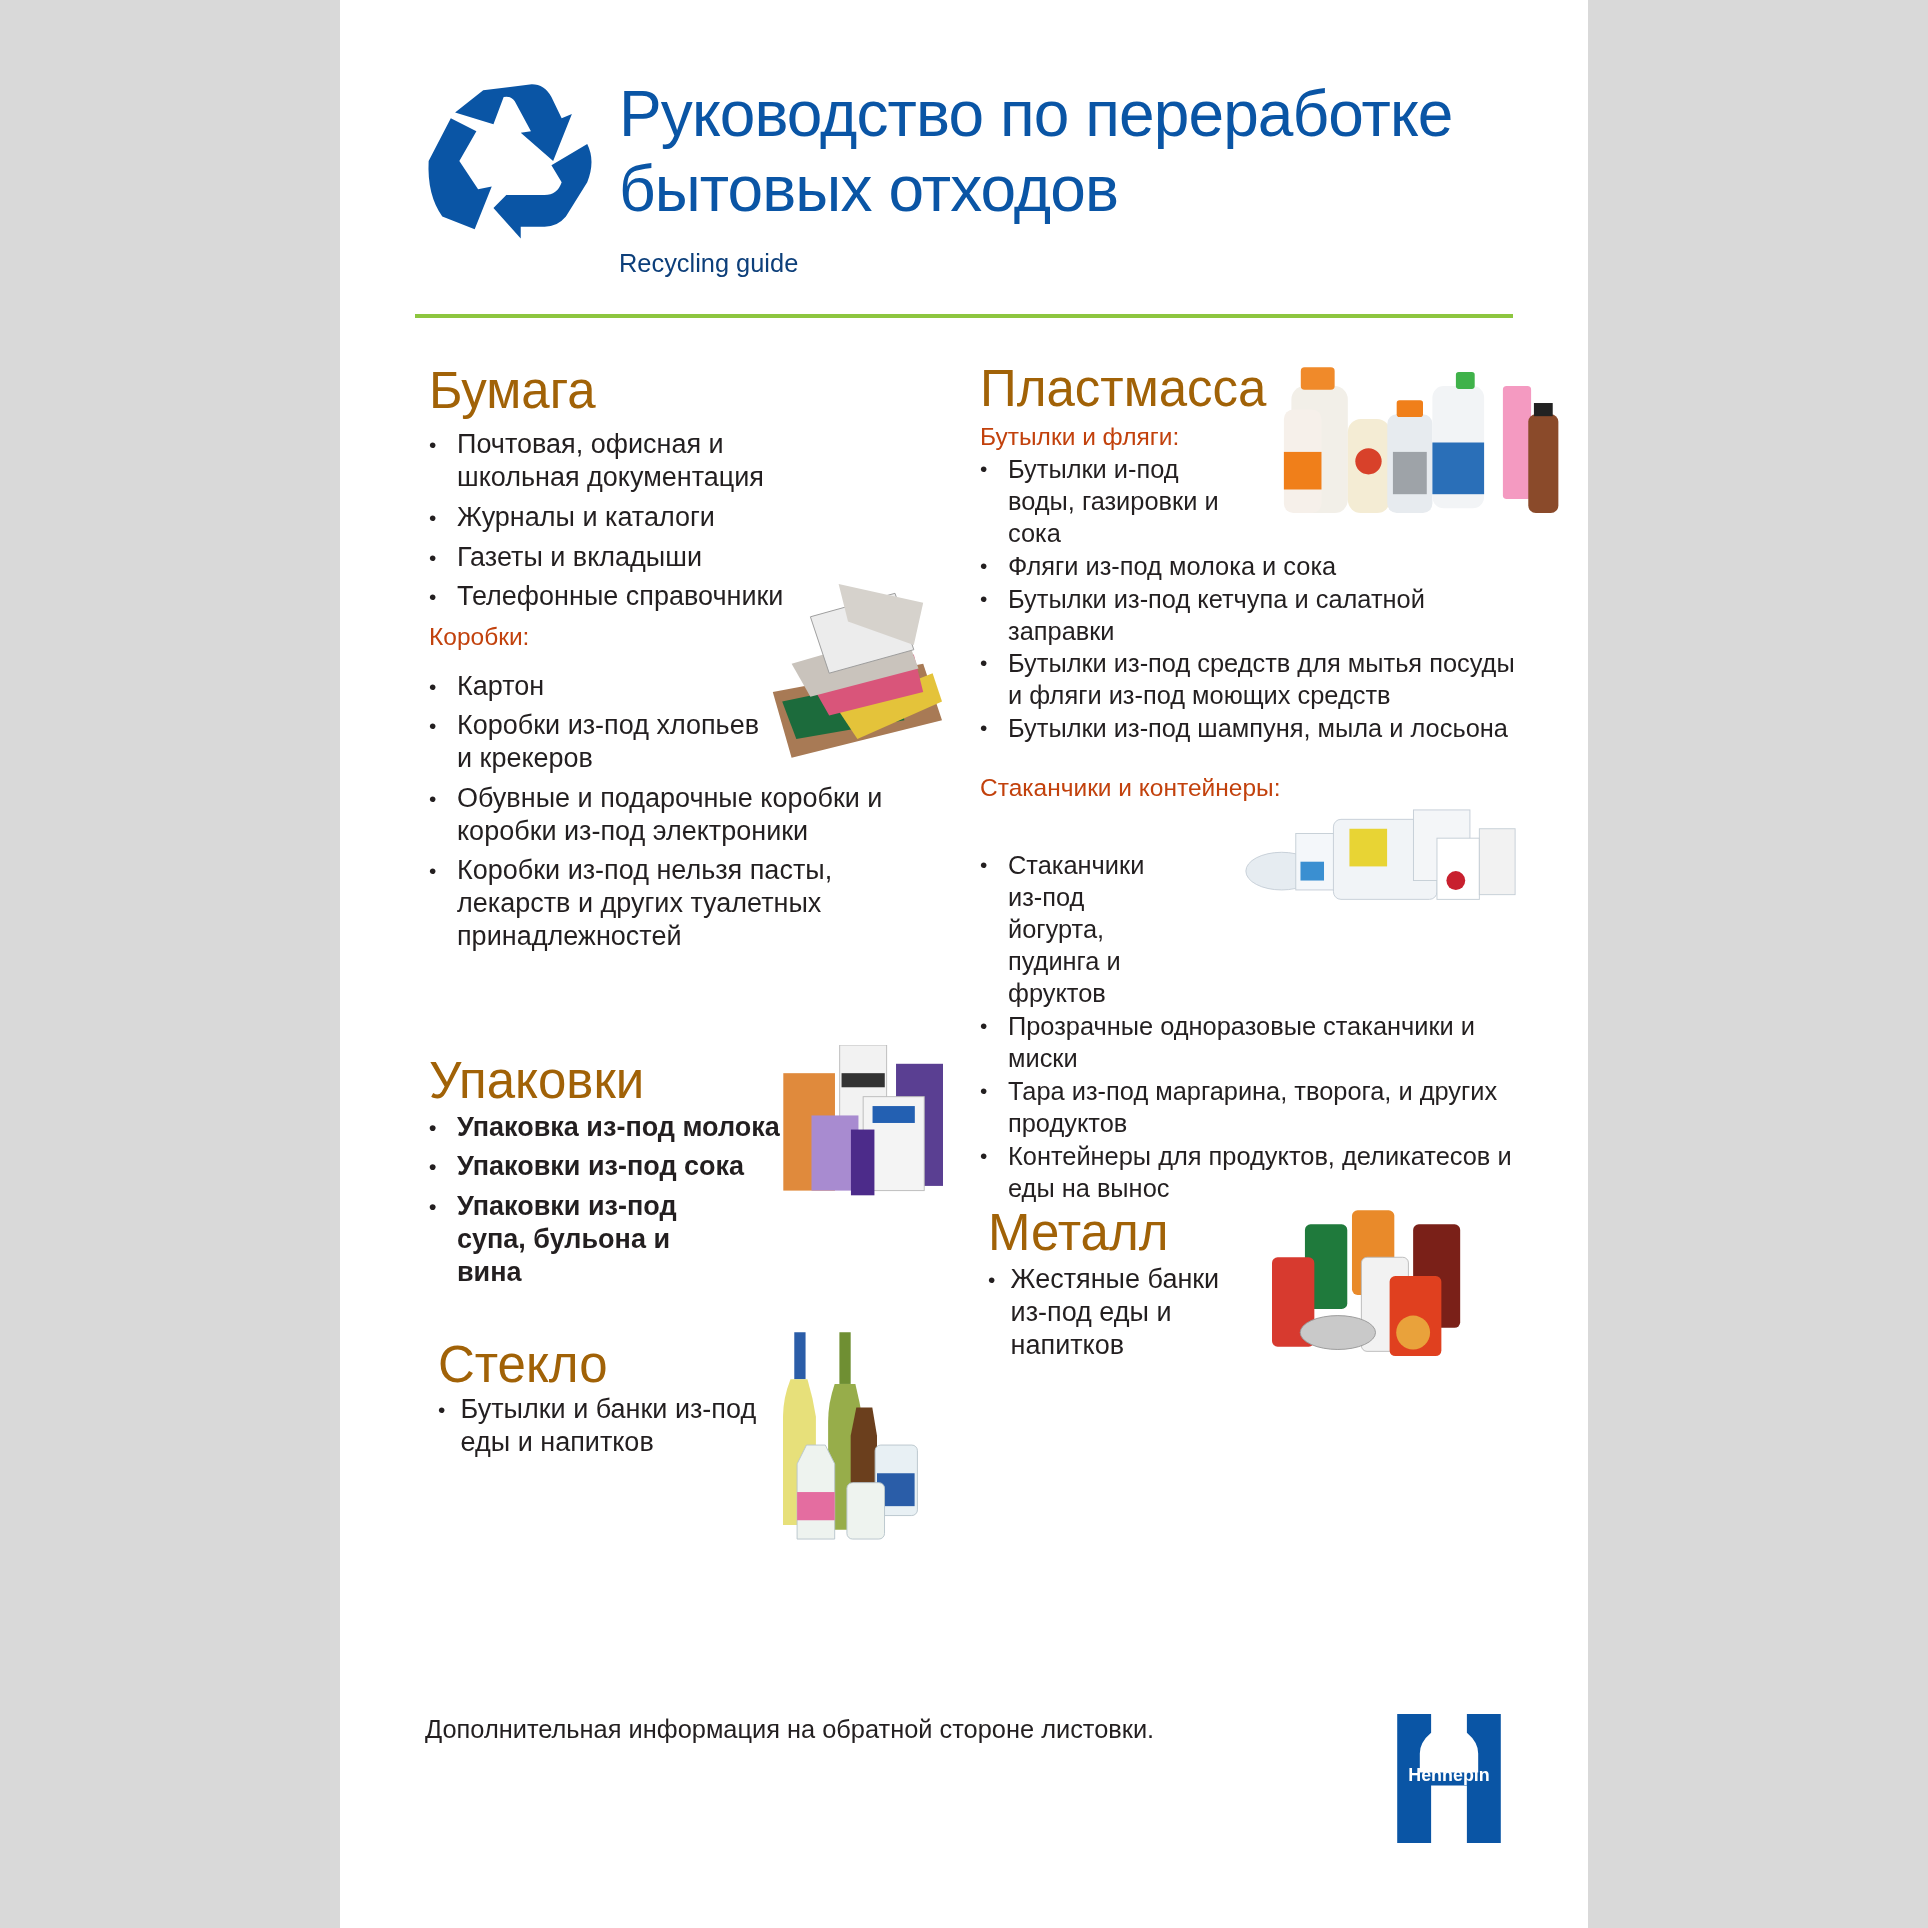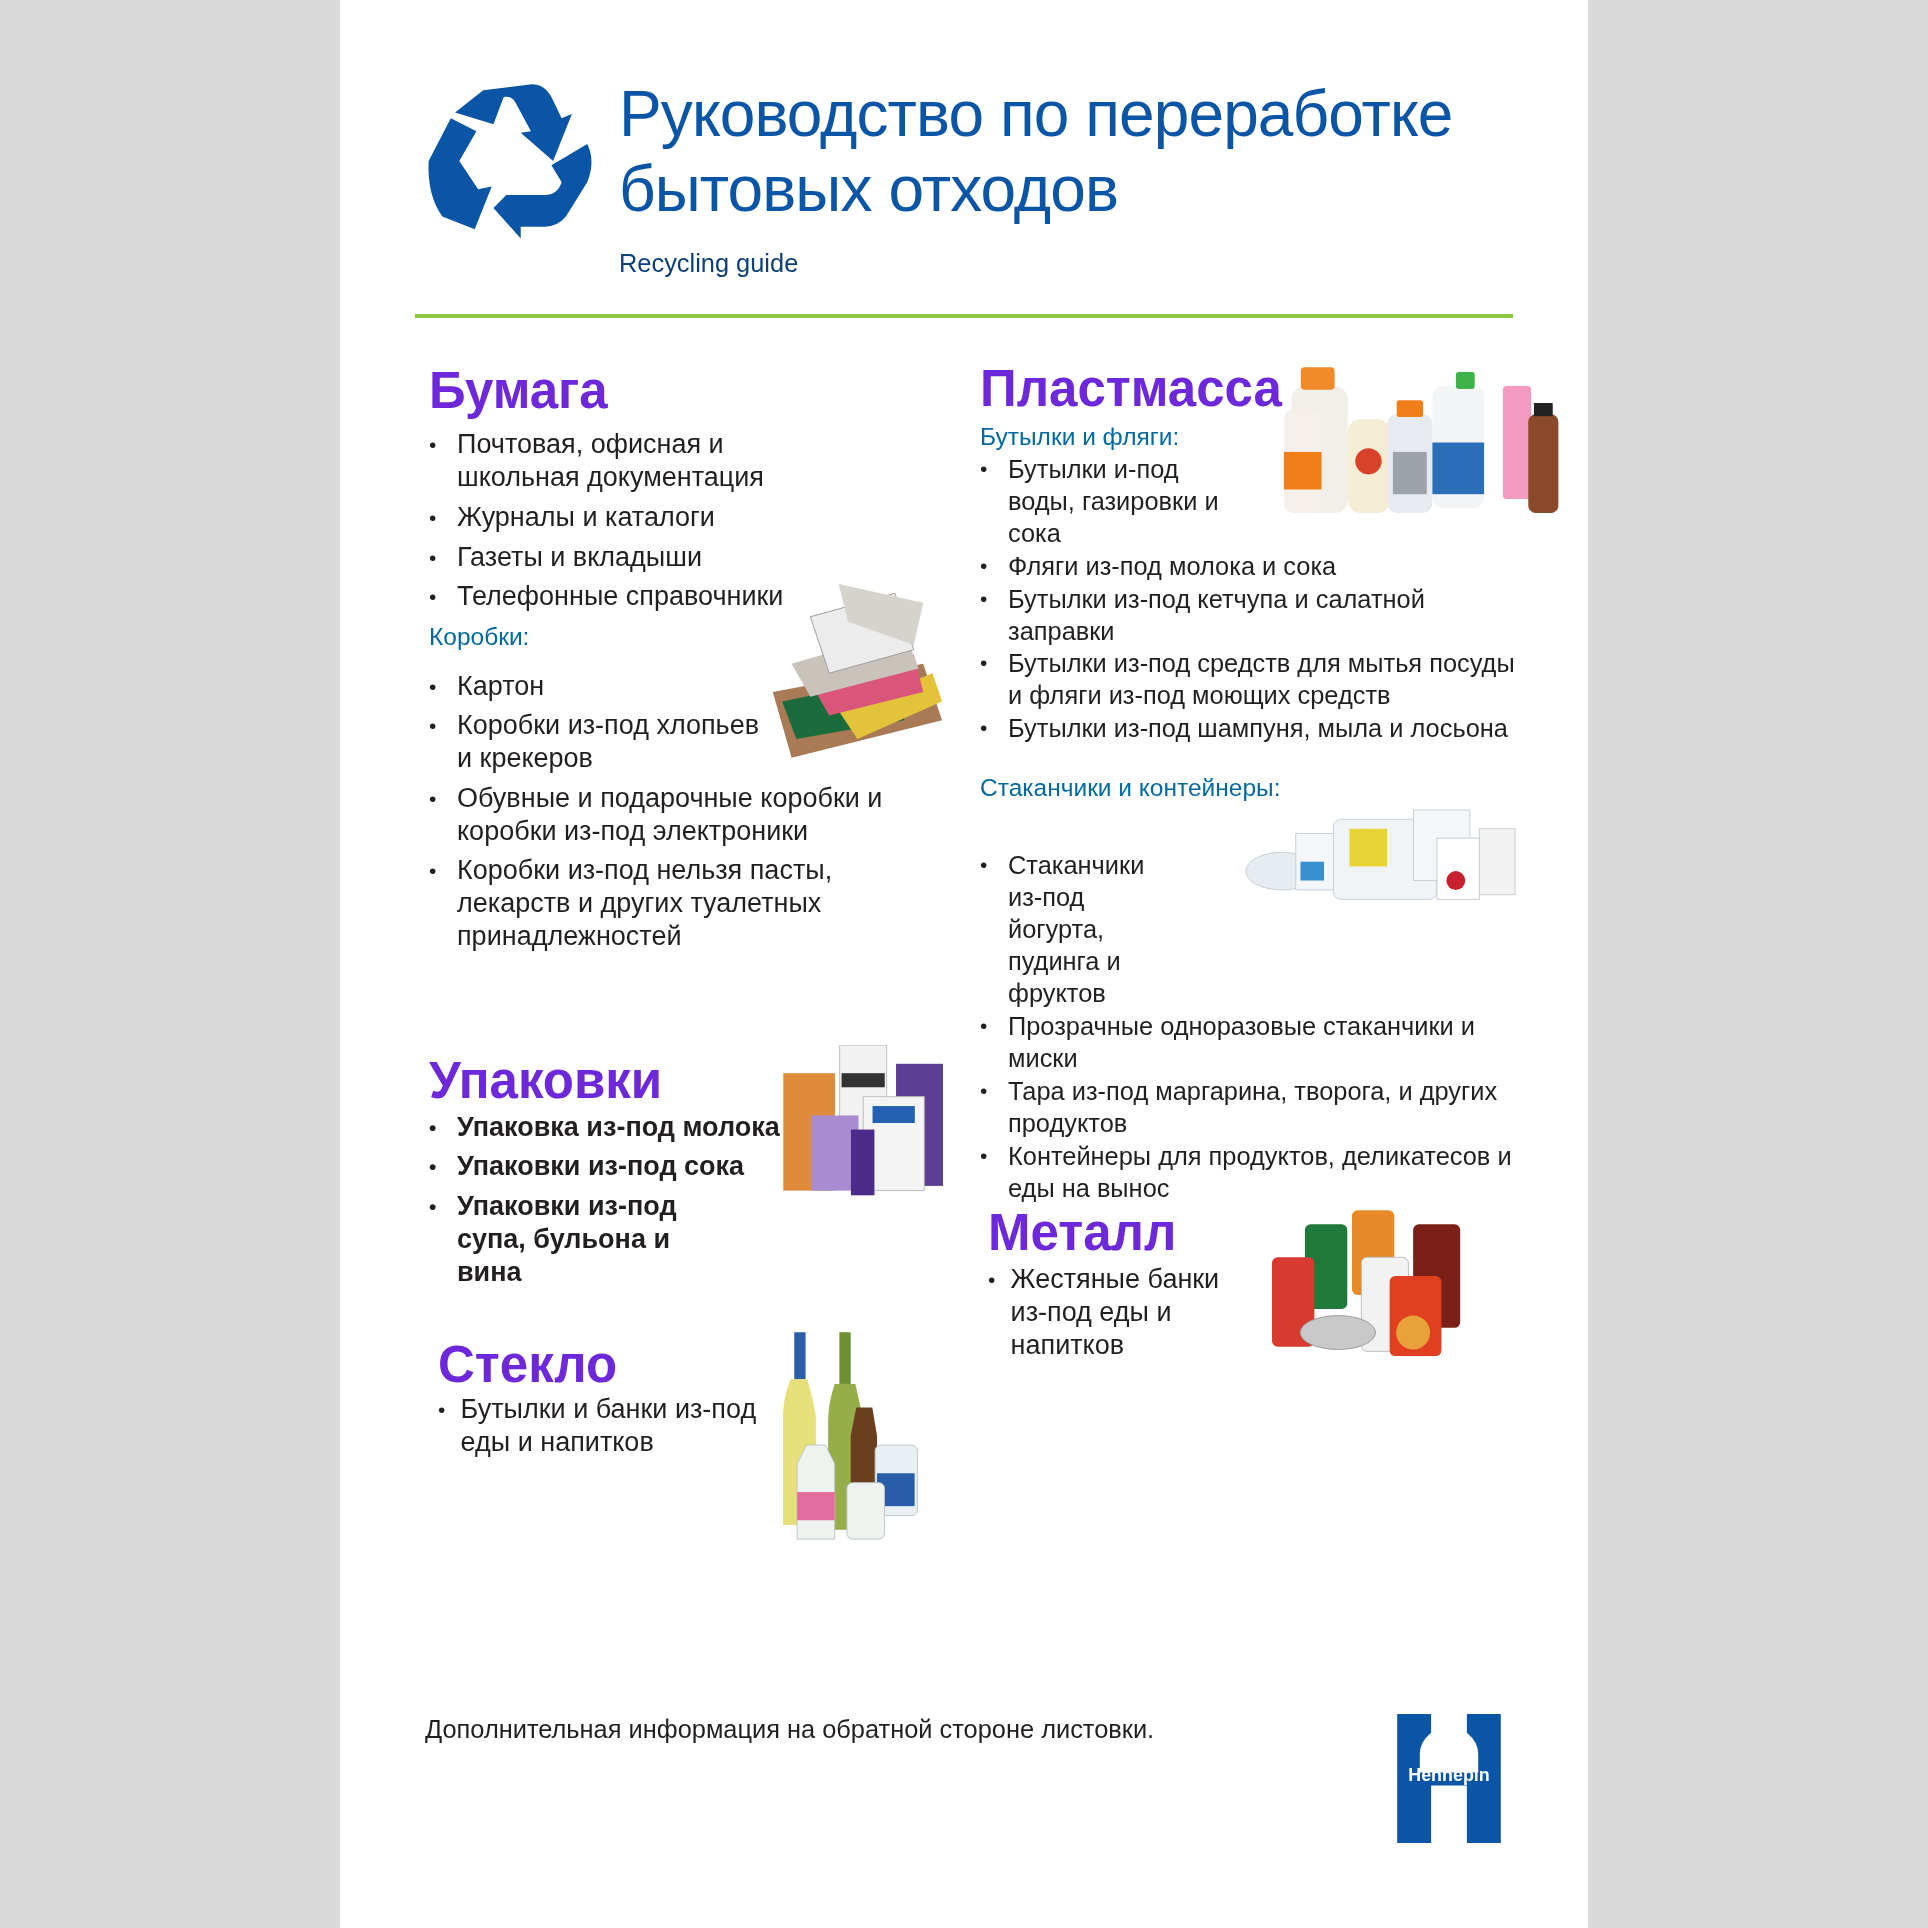--- a/index.html
+++ b/index.html
@@ -6,22 +6,22 @@
   html, body { width: 1928px; height: 1928px; background: #d9d9d9; overflow: hidden; }
   body { position: relative; font-family: "Liberation Sans", "DejaVu Sans", sans-serif; color: #231f20; }
   .page { position: absolute; left: 340px; top: 0; width: 1248px; height: 1928px; background: #ffffff; }
   .abs { position: absolute; }
 
   .logo { left: 83px; top: 80px; width: 175px; height: 162px; }
   .title { left: 279px; top: 77px; font-size: 64px; line-height: 75px; color: #0a55a5; font-weight: normal; letter-spacing: -0.9px; }
   .subtitle { left: 279px; top: 249px; font-size: 25.4px; color: #0d3f7a; }
   .rule { left: 75px; top: 314px; width: 1098px; height: 3.8px; background: #8dc63f; }
 
-  .heading { font-size: 51px; color: #6d28d9; font-weight: bold; line-height: 56px; }
-  .subhead { font-size: 24.5px; color: #0369a1; line-height: 32px; }
+  .heading { font-size: 51px; color: #a16207; font-weight: normal; line-height: 56px; }
+  .subhead { font-size: 24.5px; color: #c2410c; line-height: 32px; }
   ul.items { list-style: none; }
   ul.items li { position: relative; padding-left: 28px; font-size: 27px; line-height: 33px; margin-bottom: 6.6px; color: #231f20; }
   ul.items li::before { content: "•"; position: absolute; left: 0; top: 0; font-size: 21px; }
   ul.items.small li { font-size: 25.4px; line-height: 32px; margin-bottom: 0.9px; }
 
   .photo { border-radius: 3.8px; }
   .ph-paper { left: 414px; top: 579px; width: 188px; height: 179px; }
   .ph-plastic { left: 942px; top: 367px; width: 282px; height: 151px; }
   .ph-cups { left: 904px; top: 805px; width: 273px; height: 104px; }
   .ph-cartons { left: 443px; top: 1045px; width: 165px; height: 155px; }

